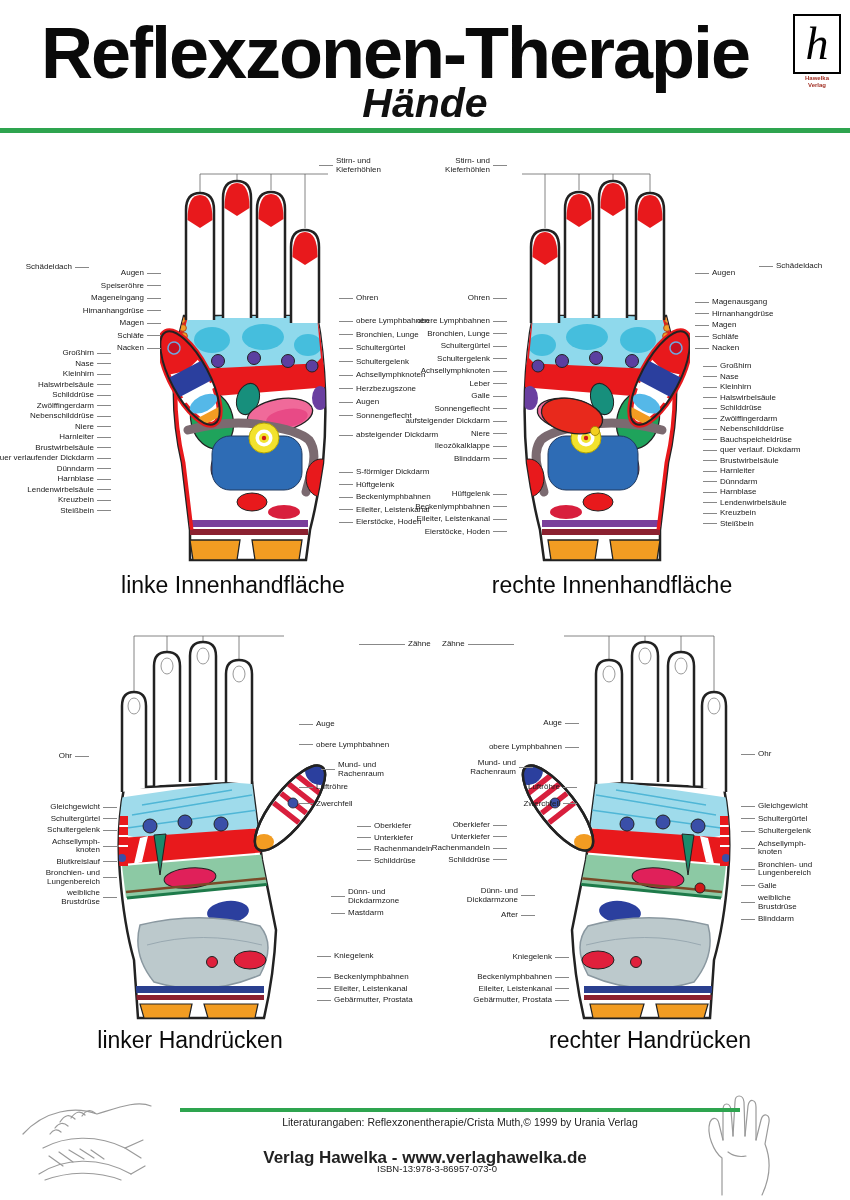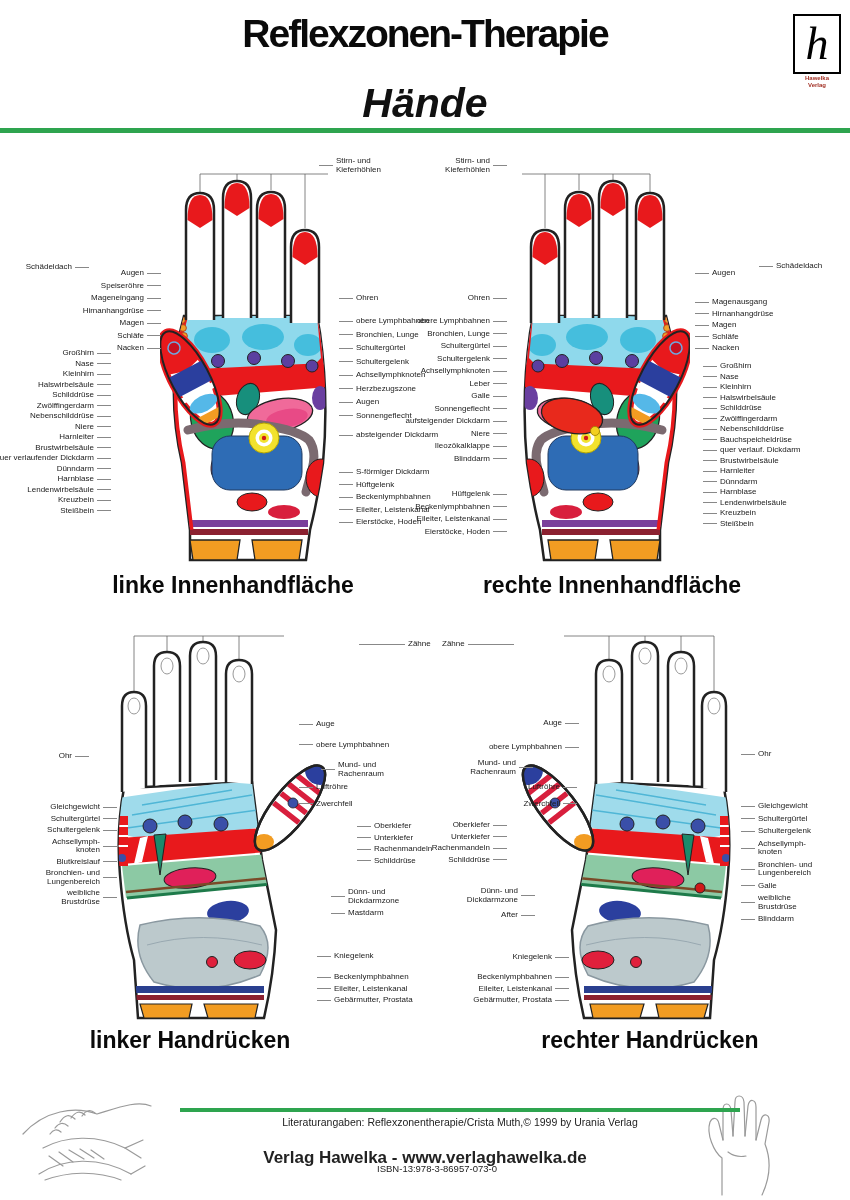--- a/index.html
+++ b/index.html
@@ -1,40 +1,40 @@
 <!DOCTYPE html>
 <html><head>
 <meta charset="utf-8">
 <style>
   html,body{margin:0;padding:0;background:#fff;}
   .page{position:relative;width:850px;height:1200px;background:#fff;margin:0 auto;
         font-family:"Liberation Sans",sans-serif;overflow:hidden;}
   
   .title{position:absolute;top:12px;left:0;width:790px;text-align:center;
-         font-size:39px;font-weight:900;letter-spacing:-2px;color:#0a0a0a;padding-left:30px;}
+         font-size:72px;font-weight:900;letter-spacing:-2px;color:#0a0a0a;}
   .subtitle{position:absolute;top:80px;left:0;width:850px;text-align:center;
             font-size:41px;font-weight:bold;font-style:italic;color:#111;}
   .logo{position:absolute;top:14px;right:8px;width:50px;text-align:center;}
   .logo-box{border:2px solid #000;width:44px;height:56px;margin:0 auto;
             display:flex;align-items:center;justify-content:center;
             font-family:"Liberation Serif",serif;font-style:italic;font-size:46px;line-height:1;}
   .logo-cap{font-size:6px;font-weight:bold;line-height:7px;white-space:pre-line;color:#a33226;margin-top:1px;}
   .rule{position:absolute;top:128px;left:0;width:850px;height:5px;background:#2ea44f;}
   
   .hand{position:absolute;z-index:1;}
   
   .cluster{position:absolute;display:flex;flex-direction:column;z-index:3;margin-top:12px;}
   .cluster.left{align-items:flex-end;}
   .cluster.right{align-items:flex-start;}
   .lbl{display:flex;align-items:center;margin-bottom:var(--gap,4px);}
   .lt{font-size:8px;line-height:8.5px;color:#1a1a1a;white-space:pre;}
   .cluster.left .lt{text-align:right;}
   .leader{display:inline-block;width:var(--lead,14px);height:0;border-top:1px solid #888;
           margin:0 3px;flex:none;}
-  .caption{position:absolute;transform:translateX(-50%);font-size:23px;font-weight:bold;
+  .caption{position:absolute;transform:translateX(-50%);font-size:23px;font-weight:normal;
            color:#0a0a0a;z-index:2;white-space:nowrap;}
   
   .f-rule{position:absolute;top:1108px;left:180px;width:560px;height:4px;background:#2ea44f;}
   .cite{position:absolute;top:1116px;left:180px;width:560px;text-align:center;
         font-size:10.5px;color:#222;}
   .pub{position:absolute;top:1148px;left:0;width:850px;text-align:center;
        font-size:17px;font-weight:bold;color:#222;}
   .isbn{position:absolute;top:1163px;left:0;width:850px;text-align:center;
         font-size:9.5px;color:#222;padding-left:12px;}
   .sketch{position:absolute;z-index:0;}

